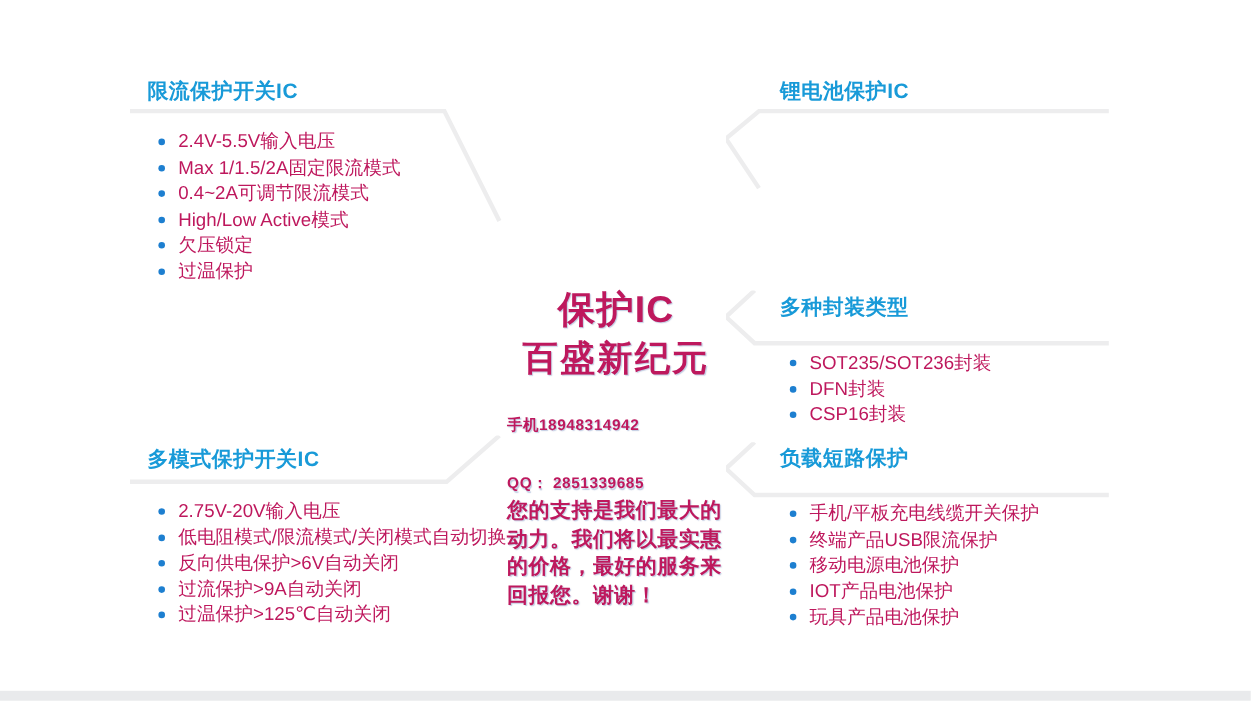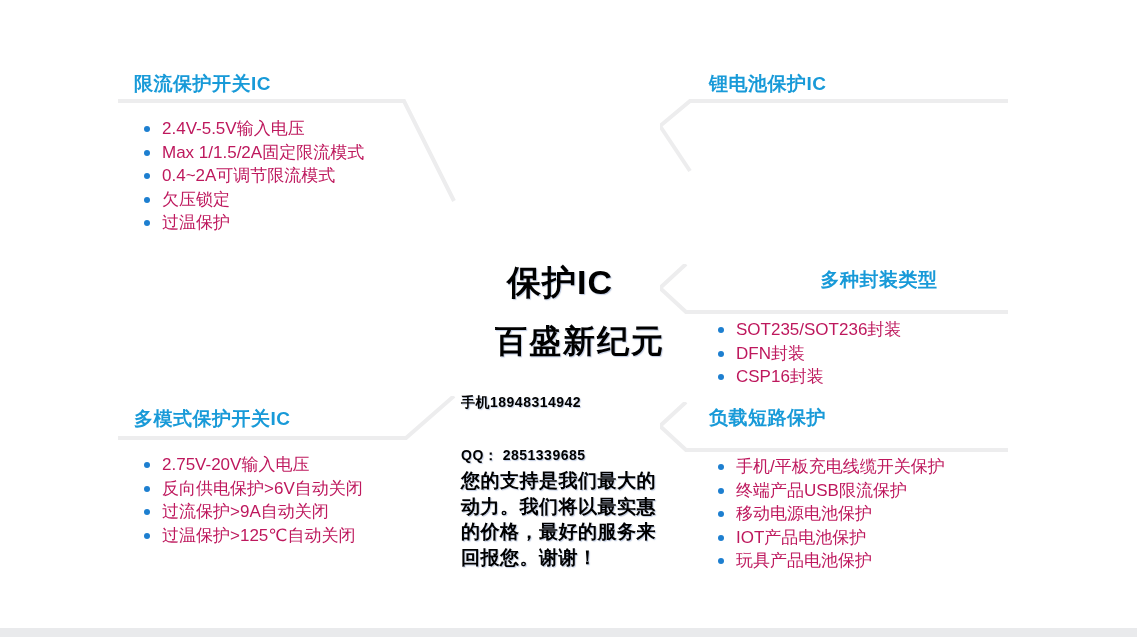--- a/index.html
+++ b/index.html
@@ -83,38 +83,38 @@
   }
 
   
   #watermark {
     position: absolute;
     left: 455px;
     top: 262px;
     width: 210px;
     z-index: 40;
     text-align: left;
-    color: #000000;
+    color: #be185d;
     text-shadow: 1px 1px 1px rgba(140,160,200,0.55);
     pointer-events: none;
   }
   #wm-line1 {
     font-size: 34px;
     font-weight: bold;
     line-height: 40px;
     text-align: center;
     letter-spacing: 1px;
   }
   #wm-line2 {
     font-size: 32px;
     font-weight: bold;
     line-height: 42px;
-    text-align: right;
+    text-align: center;
     letter-spacing: 2px;
-    margin-top: 18px;
+    margin-top: 2px;
   }
   #wm-phone, #wm-qq {
     font-size: 14px;
     font-weight: bold;
     line-height: 25px;
     letter-spacing: 0.5px;
     padding-left: 6px;
     margin-top: 28px;
   }
   #wm-message {
@@ -136,34 +136,35 @@
   </div>
   <div class="divider" style="left:118px; top:96px;">
     <svg width="340" height="110" viewBox="0 0 340 110">
       <path d="M0,5 L286,5 L336,105" fill="none" stroke="#ededee" stroke-width="4"></path>
     </svg>
   </div>
   <ul class="bullets" style="position:absolute; left:140px; top:117px;">
     <li>2.4V-5.5V输入电压</li>
     <li>Max 1/1.5/2A固定限流模式</li>
     <li>0.4~2A可调节限流模式</li>
+    <li>High/Low Active模式</li>
     <li>欠压锁定</li>
     <li>过温保护</li>
   </ul>
 
   <div class="section" style="left:709px; top:72px; width:340px;">
     <div class="section-title">锂电池保护IC</div>
   </div>
   <div class="divider" style="left:660px; top:96px;">
     <svg width="350" height="80" viewBox="0 0 350 80">
       <path d="M30,75 L0,30 L30,5 L348,5" fill="none" stroke="#ededee" stroke-width="4"></path>
     </svg>
   </div>
 
-  <div class="section" style="left:709px; top:268px; width:340px;text-align:center;">
+  <div class="section" style="left:709px; top:268px; width:340px;">
     <div class="section-title">多种封装类型</div>
   </div>
   <div class="divider" style="left:660px; top:264px;">
     <svg width="350" height="60" viewBox="0 0 350 60">
       <path d="M26,0 L0,24 L26,48 L348,48" fill="none" stroke="#ededee" stroke-width="4"></path>
     </svg>
   </div>
   <ul class="bullets" style="position:absolute; left:714px; top:318px;">
     <li>SOT235/SOT236封装</li>
     <li>DFN封装</li>
@@ -173,20 +174,21 @@
   <div class="section" style="left:134px; top:407px; width:390px;">
     <div class="section-title">多模式保护开关IC</div>
   </div>
   <div class="divider" style="left:118px; top:396px;">
     <svg width="340" height="50" viewBox="0 0 340 50">
       <path d="M336,0 L288,42 L0,42" fill="none" stroke="#ededee" stroke-width="4"></path>
     </svg>
   </div>
   <ul class="bullets" style="position:absolute; left:140px; top:453px;">
     <li>2.75V-20V输入电压</li>
+    <li>低电阻模式/限流模式/关闭模式自动切换</li>
     <li>反向供电保护&gt;6V自动关闭</li>
     <li>过流保护&gt;9A自动关闭</li>
     <li>过温保护&gt;125℃自动关闭</li>
   </ul>
 
   <div class="section" style="left:709px; top:406px; width:340px;">
     <div class="section-title">负载短路保护</div>
   </div>
   <div class="divider" style="left:660px; top:402px;">
     <svg width="350" height="60" viewBox="0 0 350 60">

